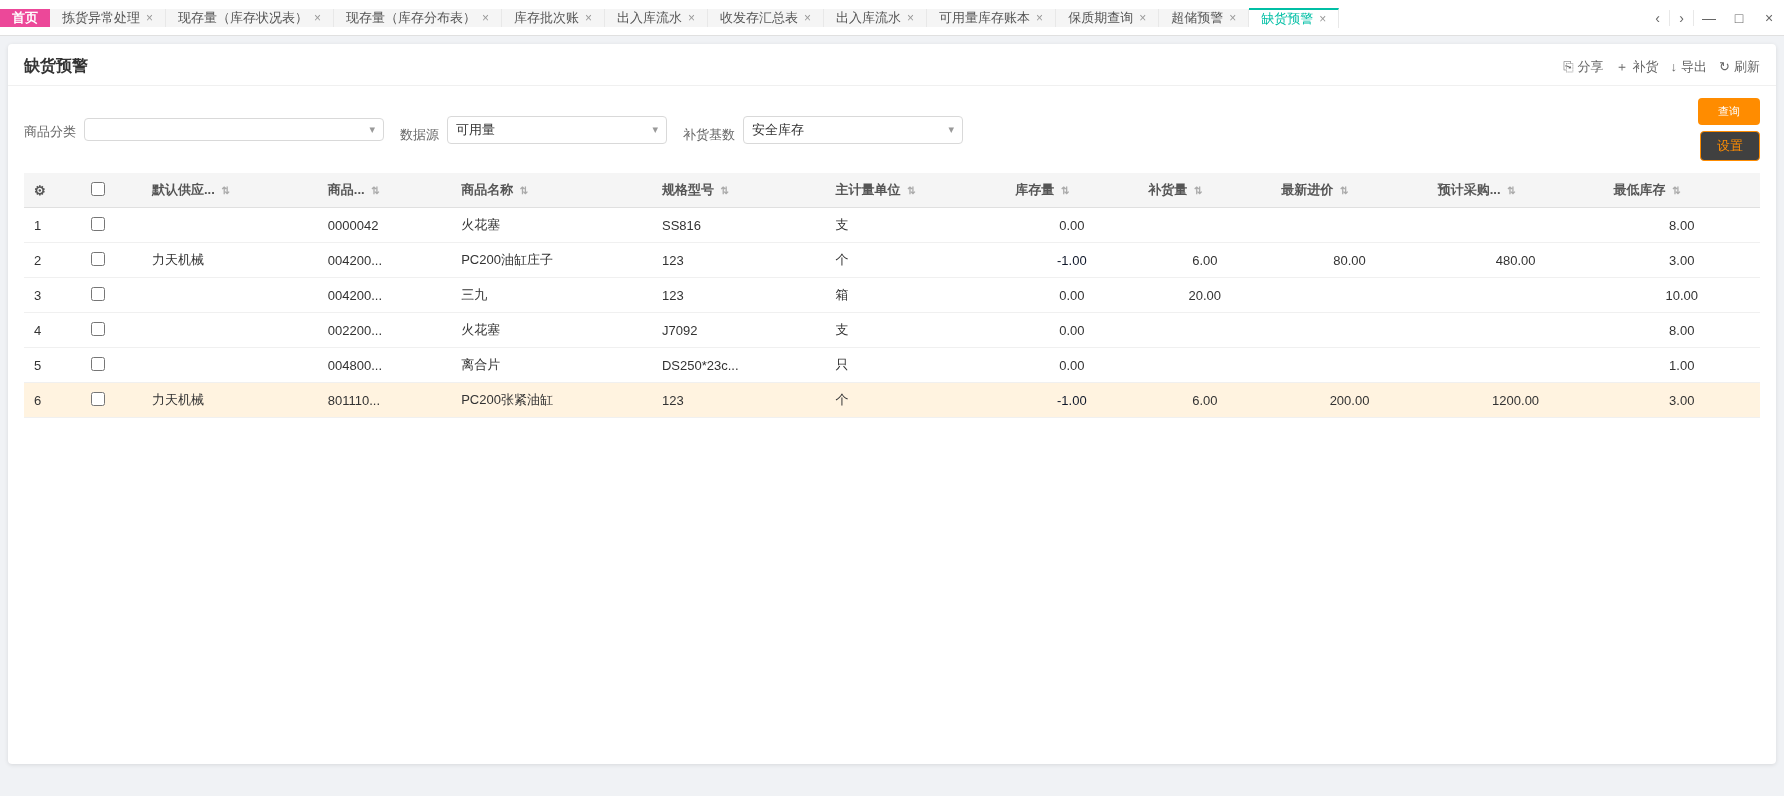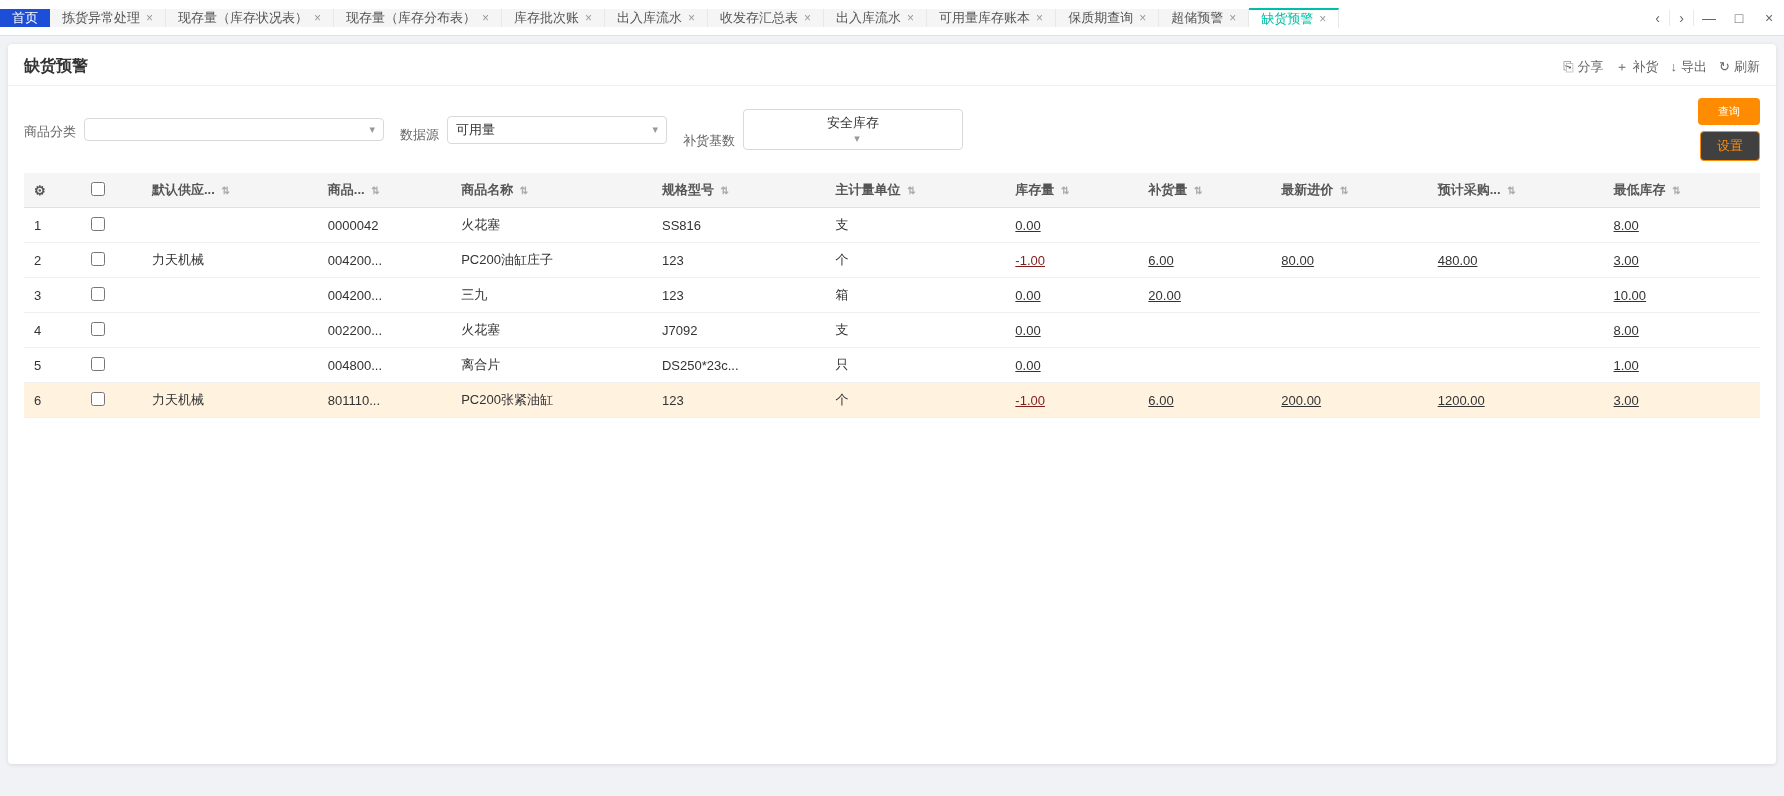--- a/index.html
+++ b/index.html
@@ -26,23 +26,23 @@
       border-right: 1px solid #e8e8e8;
       background: #f5f5f5;
       position: relative;
     }
     .tab-item.active {
       background: #fff;
       color: #00bfa5;
       border-top: 2px solid #00bfa5;
     }
     .tab-item.home {
-      background: #1d4ed8;
+      background: #ec4899;
       color: #fff;
-      font-weight: normal;
+      font-weight: bold;
       border: none;
     }
     .tab-close {
       margin-left: 6px;
       color: #999;
       font-size: 12px;
       cursor: pointer;
     }
     .tab-nav-btn {
       display: flex;
@@ -190,22 +190,22 @@
     }
     tbody tr {
       border-bottom: 1px solid #f0f0f0;
     }
     tbody tr.highlighted { background: #fff3e0; }
     td {
       padding: 8px 10px;
       color: #333;
       white-space: nowrap;
     }
-    .td-num { text-align: left; text-decoration: underline; }
-    .td-neg { color: #7f1d1d; }
+    .td-num { text-align: center; }
+    .td-neg { color: #0f172a; }
 
     
     input[type="checkbox"] {
       cursor: pointer;
       width: 14px;
       height: 14px;
     }
 
     
     .sort-indicator {
@@ -315,21 +315,21 @@
     <div class="filter-group">
       <span class="filter-label">数据源</span>
       <div class="filter-select" style="min-width:220px;">
         <span>可用量</span>
         <span class="chevron">▾</span>
       </div>
     </div>
 
     <div class="filter-group">
       <span class="filter-label">补货基数</span>
-      <div class="filter-select" style="min-width:220px;flex-direction:column;">
+      <div class="filter-select" style="min-width:220px;">
         <span>安全库存</span>
         <span class="chevron">▾</span>
       </div>
     </div>
 
     <div class="filter-right">
       <button class="btn-query">查询</button>
       <button class="btn-settings">设置</button>
     </div>
   </div>

